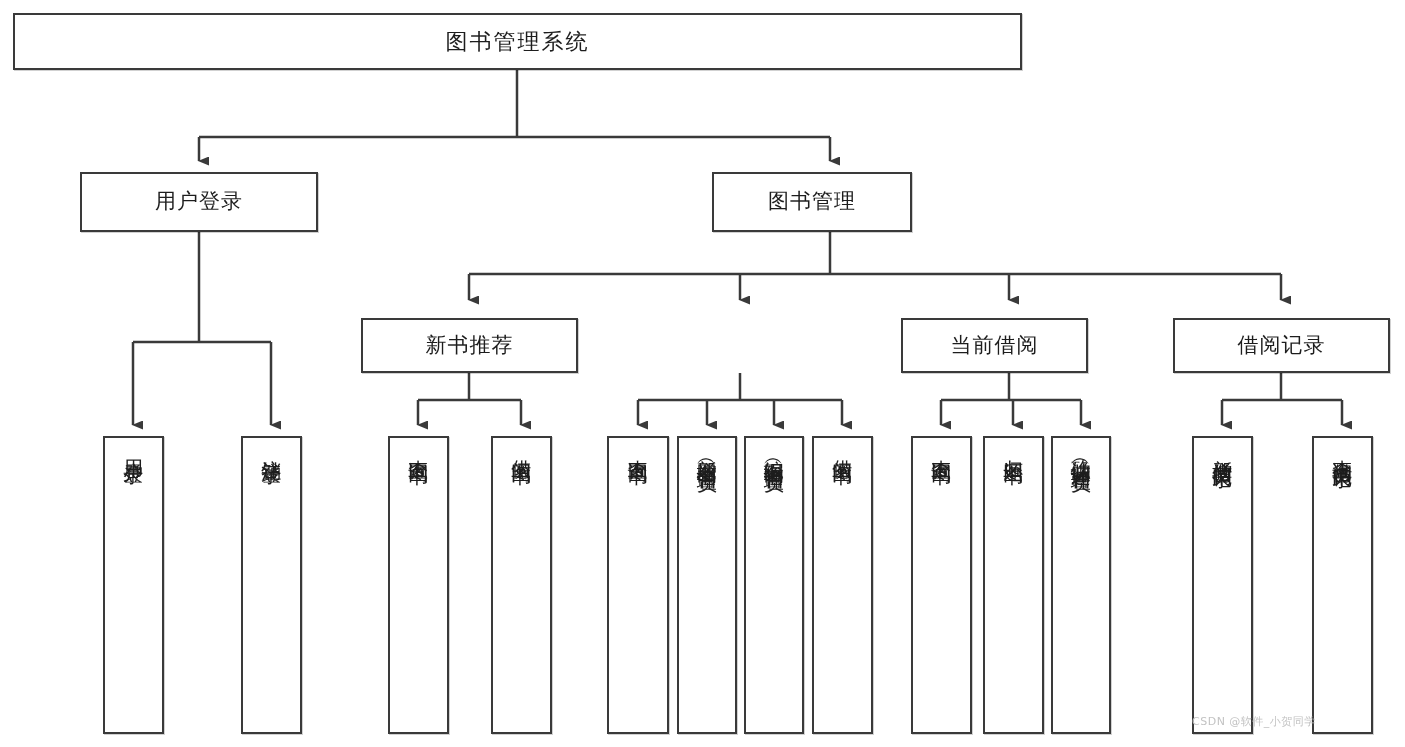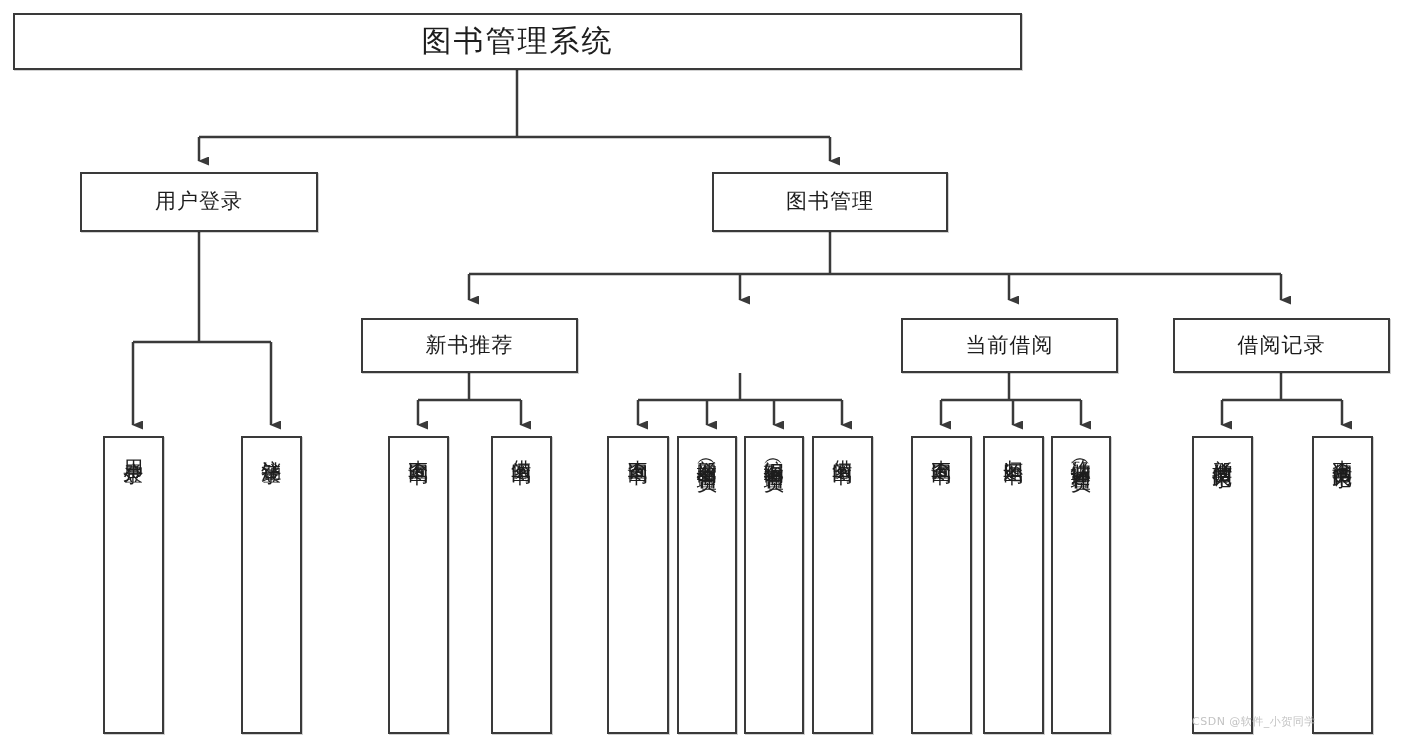--- a/index.html
+++ b/index.html
@@ -36,21 +36,21 @@
     text-align: center;
     color: #1d1d1d;
     box-shadow: 1px 1px 0 rgba(0,0,0,0.18);
   }
   .node-h {
     font-size: 21px;
     line-height: 1.1;
     letter-spacing: 1px;
   }
   .node-root {
-    font-size: 30px;
+    font-size: 22px;
     letter-spacing: 2px;
   }
   .node-v {
     writing-mode: vertical-rl;
     text-orientation: upright;
     font-size: 20px;
     line-height: 1.42;
     letter-spacing: 2px;
     padding-top: 6px;
     justify-content: flex-start;
@@ -120,28 +120,28 @@
     </g>
   </svg>
 
   <div class="node node-root" style="left:13px; top:13px; width:1009px; height:57px;">
     <span>图书管理系统</span>
   </div>
 
   <div class="node node-h" style="left:80px; top:172px; width:238px; height:60px;">
     <span>用户登录</span>
   </div>
-  <div class="node node-h" style="left:712px; top:172px; width:236px; height:60px;">
+  <div class="node node-h" style="left:712px; top:172px; width:200px; height:60px;">
     <span>图书管理</span>
   </div>
 
   <div class="node node-h" style="left:361px; top:318px; width:217px; height:55px;">
     <span>新书推荐</span>
   </div>
-  <div class="node node-h" style="left:901px; top:318px; width:217px; height:55px;">
+  <div class="node node-h" style="left:901px; top:318px; width:187px; height:55px;">
     <span>当前借阅</span>
   </div>
   <div class="node node-h" style="left:1173px; top:318px; width:217px; height:55px;">
     <span>借阅记录</span>
   </div>
 
   <div class="node node-v" style="left:103px; top:436px; width:61px; height:298px;">
     <span>用户登录</span>
   </div>
   <div class="node node-v" style="left:241px; top:436px; width:61px; height:298px;">

